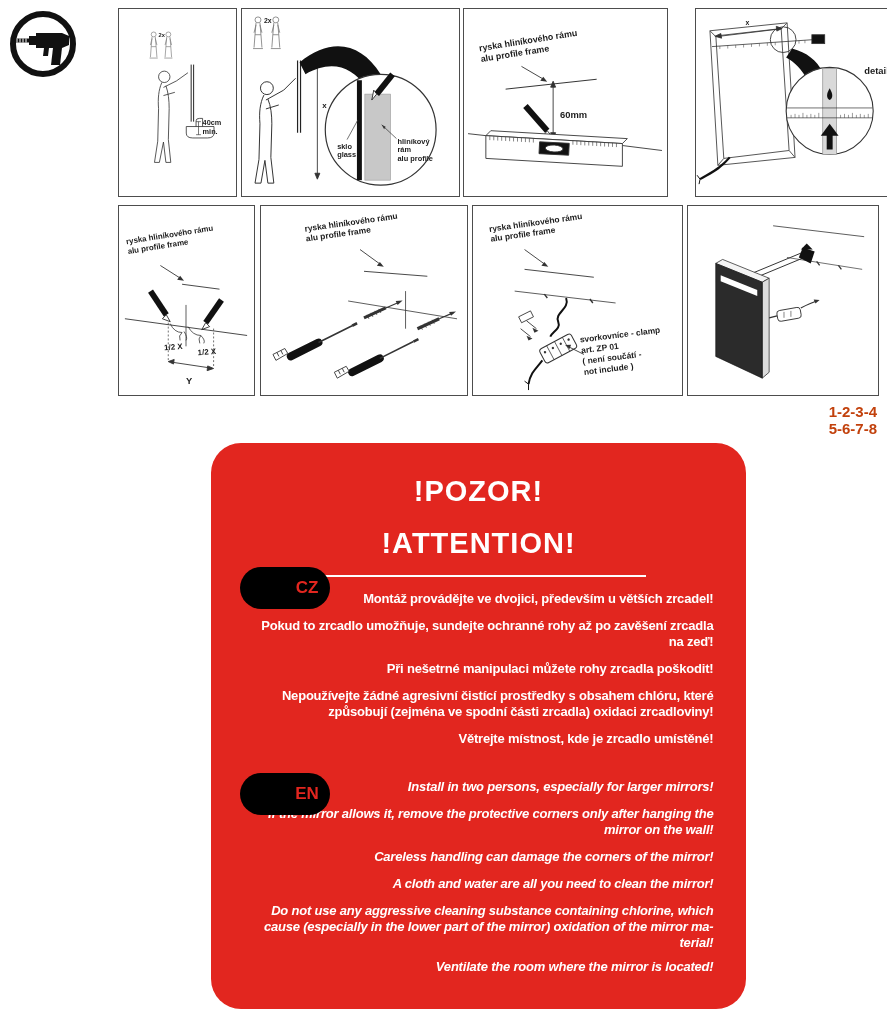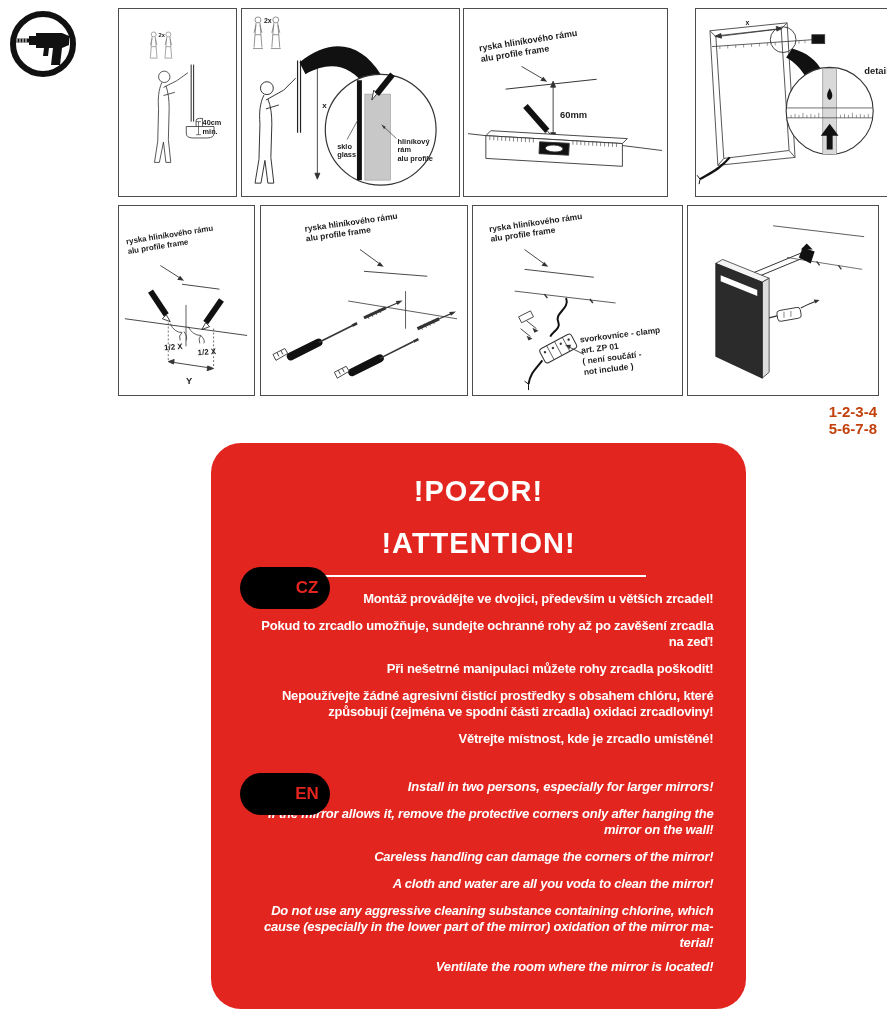--- a/index.html
+++ b/index.html
@@ -381,21 +381,21 @@
       <p class="msg">Při nešetrné manipulaci můžete rohy zrcadla poškodit!</p>
       <p class="msg">Nepoužívejte žádné agresivní čistící prostředky s obsahem chlóru, které
 způsobují (zejména ve spodní části zrcadla) oxidaci zrcadloviny!</p>
       <p class="msg">Větrejte místnost, kde je zrcadlo umístěné!</p>
 
       <div class="en-block">
         <p class="msg">Install in two persons, especially for larger mirrors!</p>
         <p class="msg">If the mirror allows it, remove the protective corners only after hanging the
 mirror on the wall!</p>
         <p class="msg">Careless handling can damage the corners of the mirror!</p>
-        <p class="msg">A cloth and water are all you voda to clean the mirror!</p>
+        <p class="msg">A cloth and water are all you need to clean the mirror!</p>
         <p class="msg tight">Do not use any aggressive cleaning substance containing chlorine, which
 cause (especially in the lower part of the mirror) oxidation of the mirror ma-
 terial!</p>
         <p class="msg">Ventilate the room where the mirror is located!</p>
       </div>
     </div>
   </div>
 
 </div>
 

